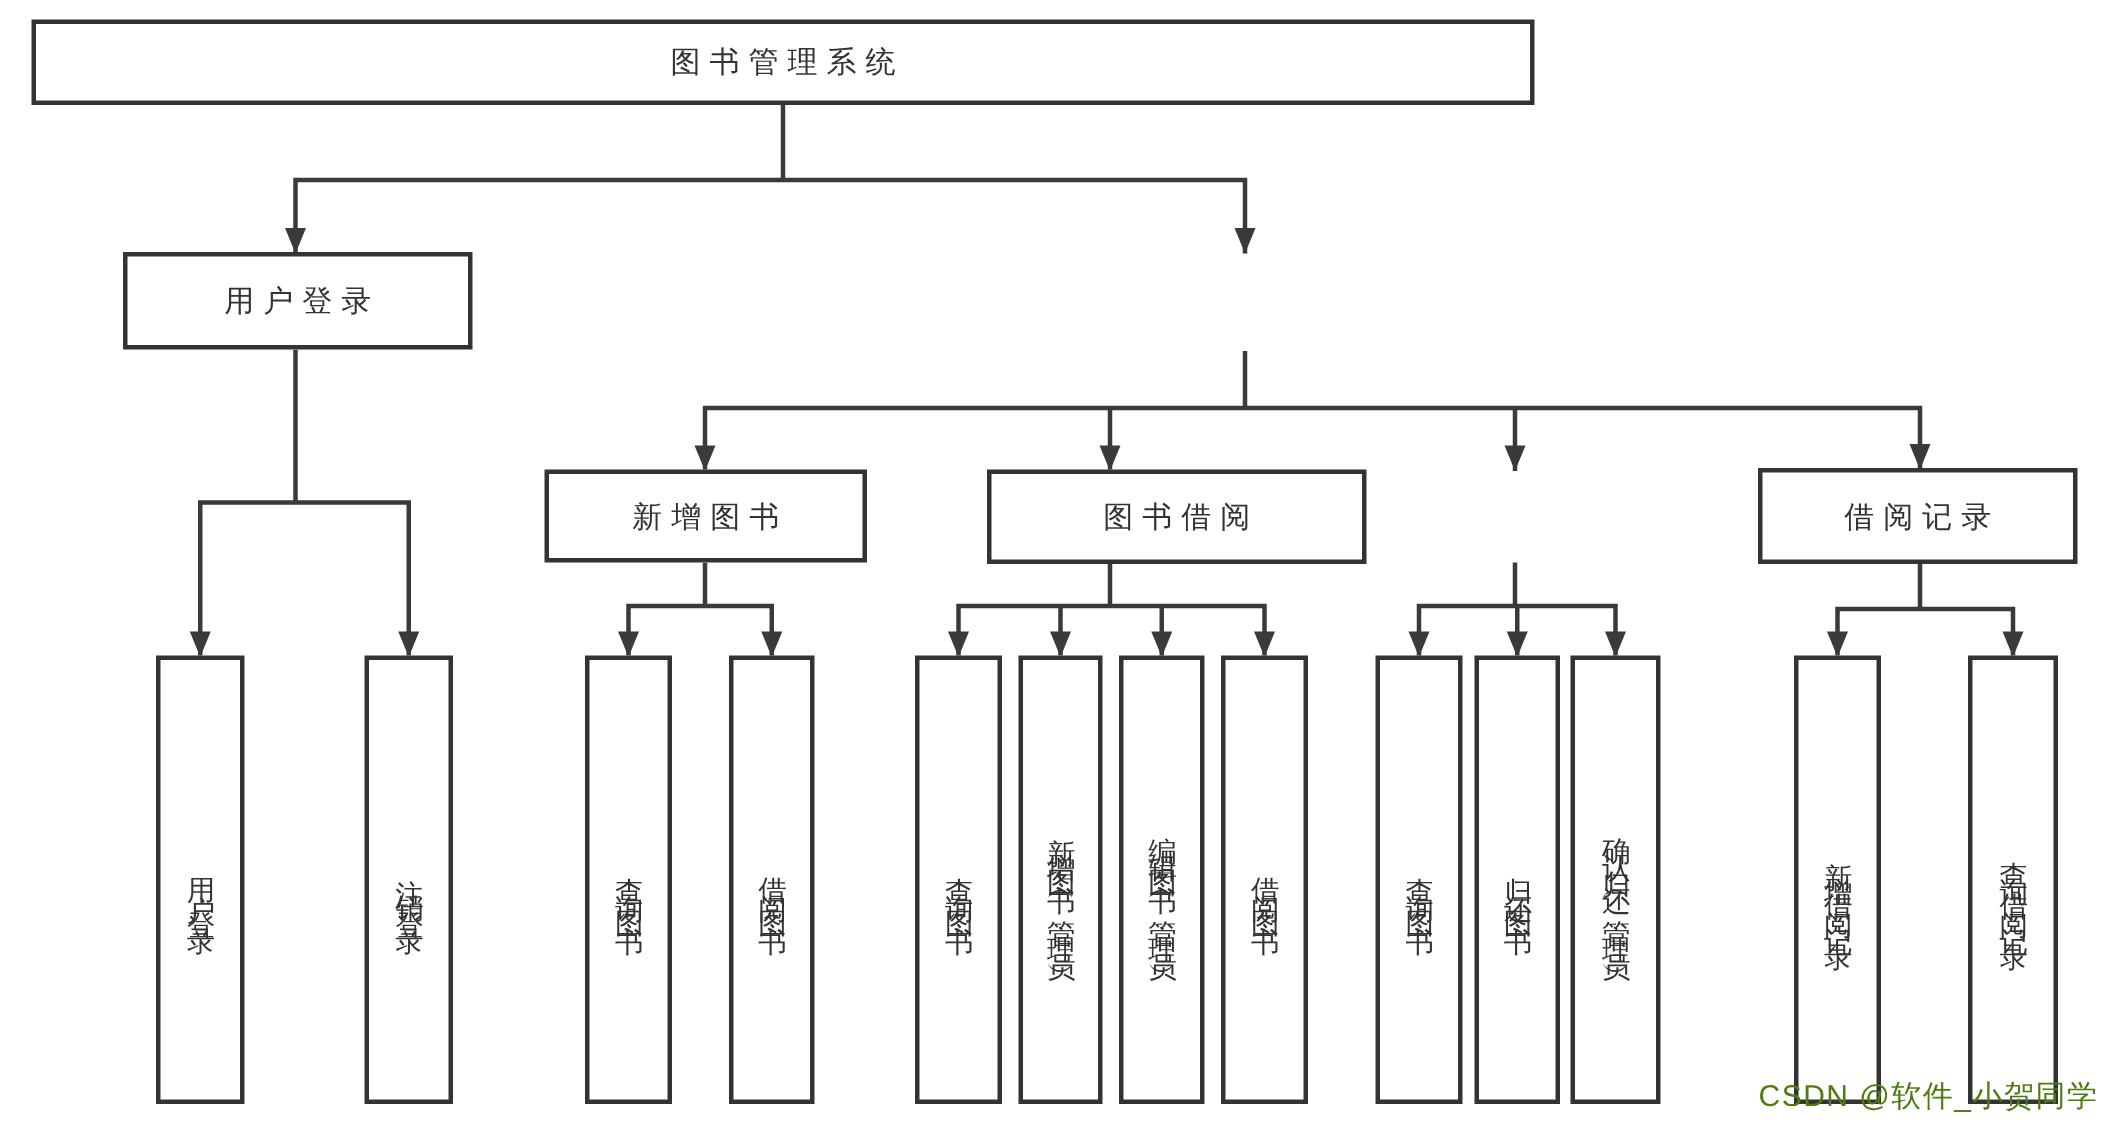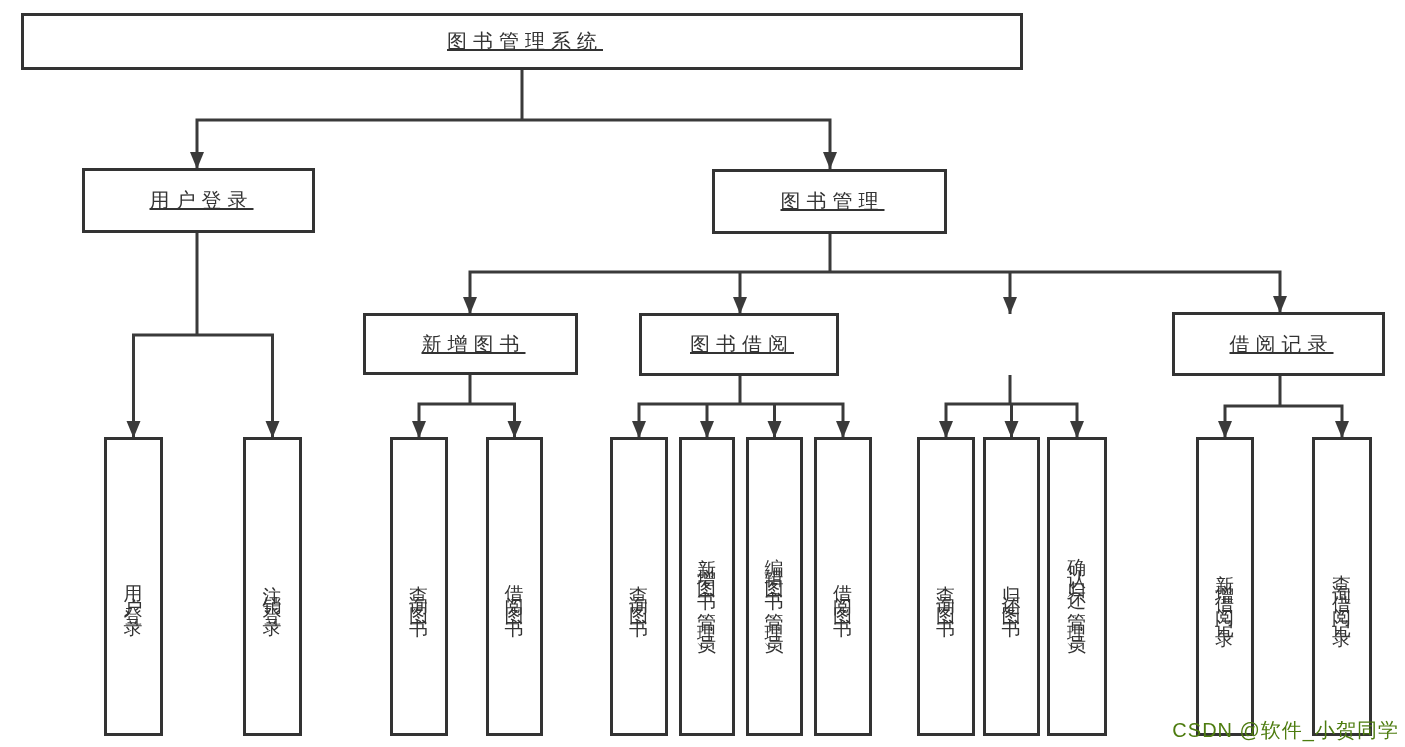--- a/index.html
+++ b/index.html
@@ -8,21 +8,21 @@
     font-family:"Liberation Sans", sans-serif;color:#333333;
   }
   .connectors{position:absolute;left:0;top:0;width:1405px;height:747px;z-index:0;}
   .node{
     position:absolute;box-sizing:border-box;background:#ffffff;
     border:3px solid #333333;z-index:1;
     display:flex;align-items:center;justify-content:center;
   }
   .node.h span{
     font-size:20px;letter-spacing:6px;margin-right:-6px;
-    color:#333333;white-space:nowrap;text-decoration:underline;
+    color:#333333;white-space:nowrap;
   }
   .node.v span{
     writing-mode:vertical-rl;text-orientation:mixed;
     font-size:19px;letter-spacing:11px;margin-bottom:-11px;
     color:#333333;line-height:1;white-space:nowrap;
   }
   .watermark{
     position:absolute;right:6px;bottom:3px;z-index:2;
     font-size:20px;letter-spacing:1px;color:#4d7c0f;white-space:nowrap;
   }
@@ -72,28 +72,25 @@
     </g>
   </svg>
 
   <div class="node h" style="left:21px;top:13px;width:1002px;height:57px">
     <span>图书管理系统</span>
   </div>
 
   <div class="node h" style="left:82px;top:168px;width:233px;height:65px">
     <span>用户登录</span>
   </div>
-  <div class="node h" style="left:712px;top:169px;width:235px;height:65px">
-    <span>图书管理</span>
-  </div>
 
   <div class="node h" style="left:363px;top:313px;width:215px;height:62px">
     <span>新增图书</span>
   </div>
-  <div class="node h" style="left:639px;top:313px;width:200px;height:63px">
+  <div class="node h" style="left:658px;top:313px;width:253px;height:63px">
     <span>图书借阅</span>
   </div>
   <div class="node h" style="left:1172px;top:312px;width:213px;height:64px">
     <span>借阅记录</span>
   </div>
 
   <div class="node v" style="left:104px;top:437px;width:59px;height:299px">
     <span>用户登录</span>
   </div>
   <div class="node v" style="left:243px;top:437px;width:59px;height:299px">

